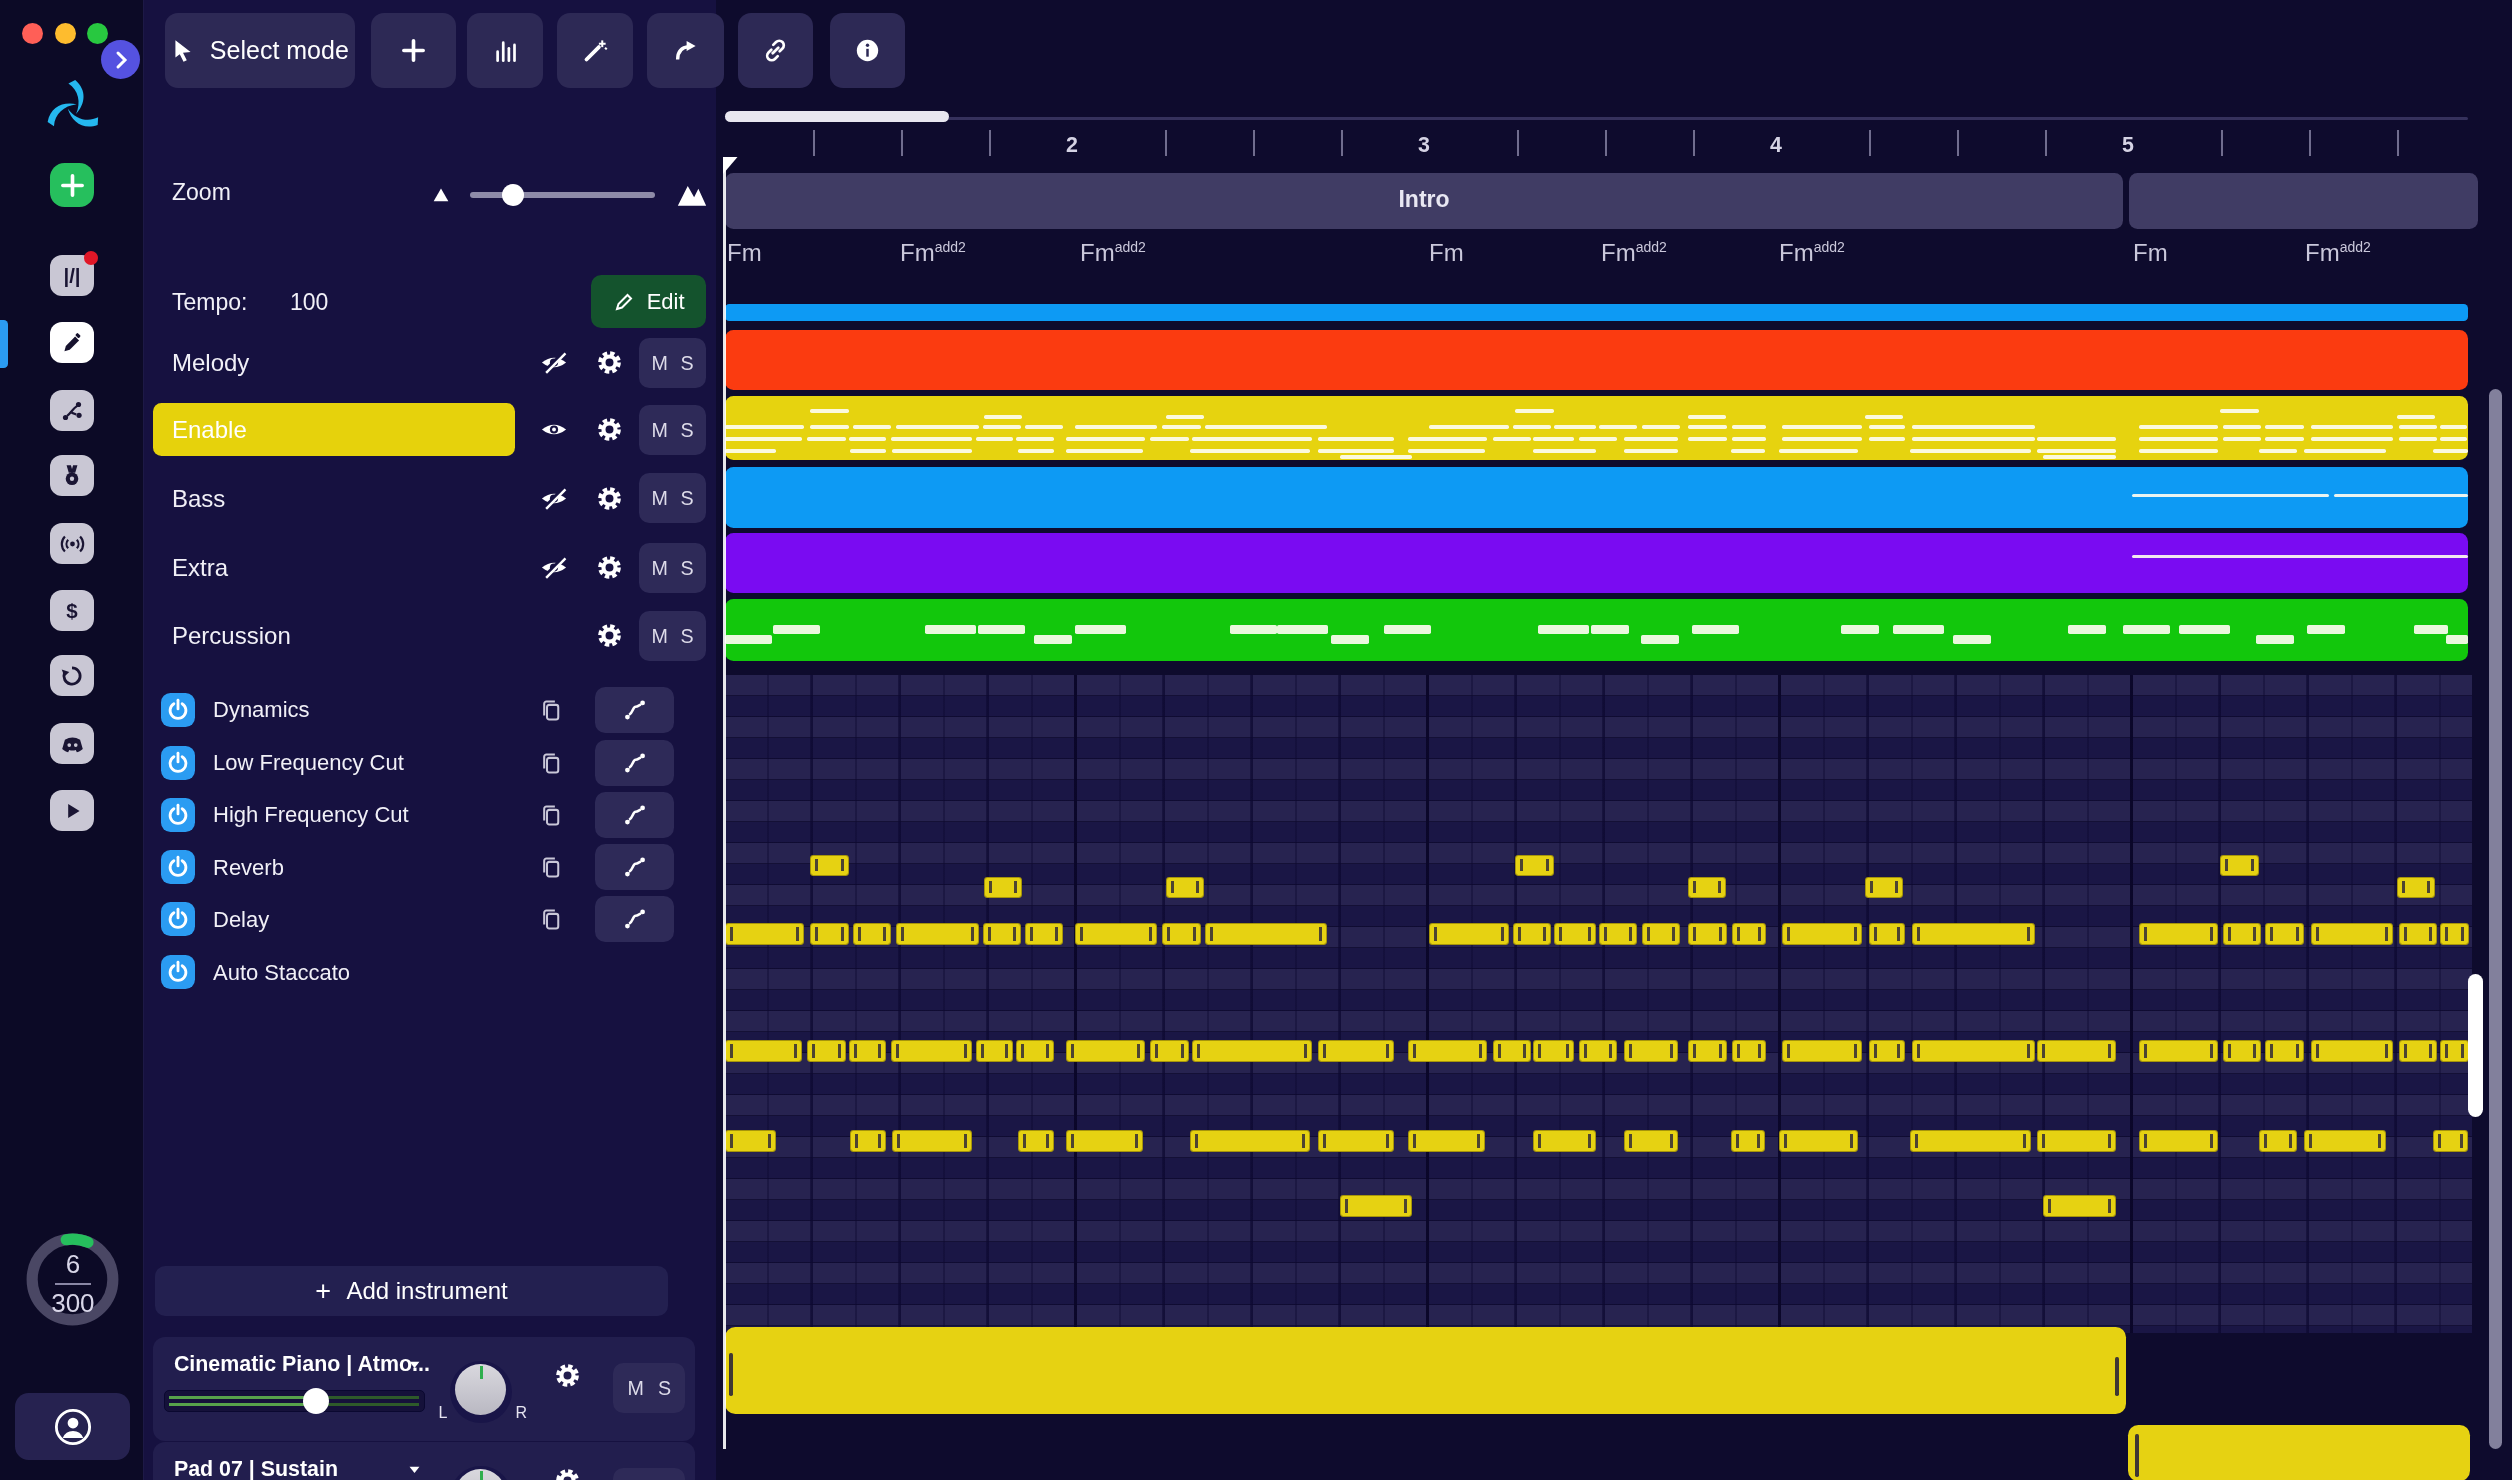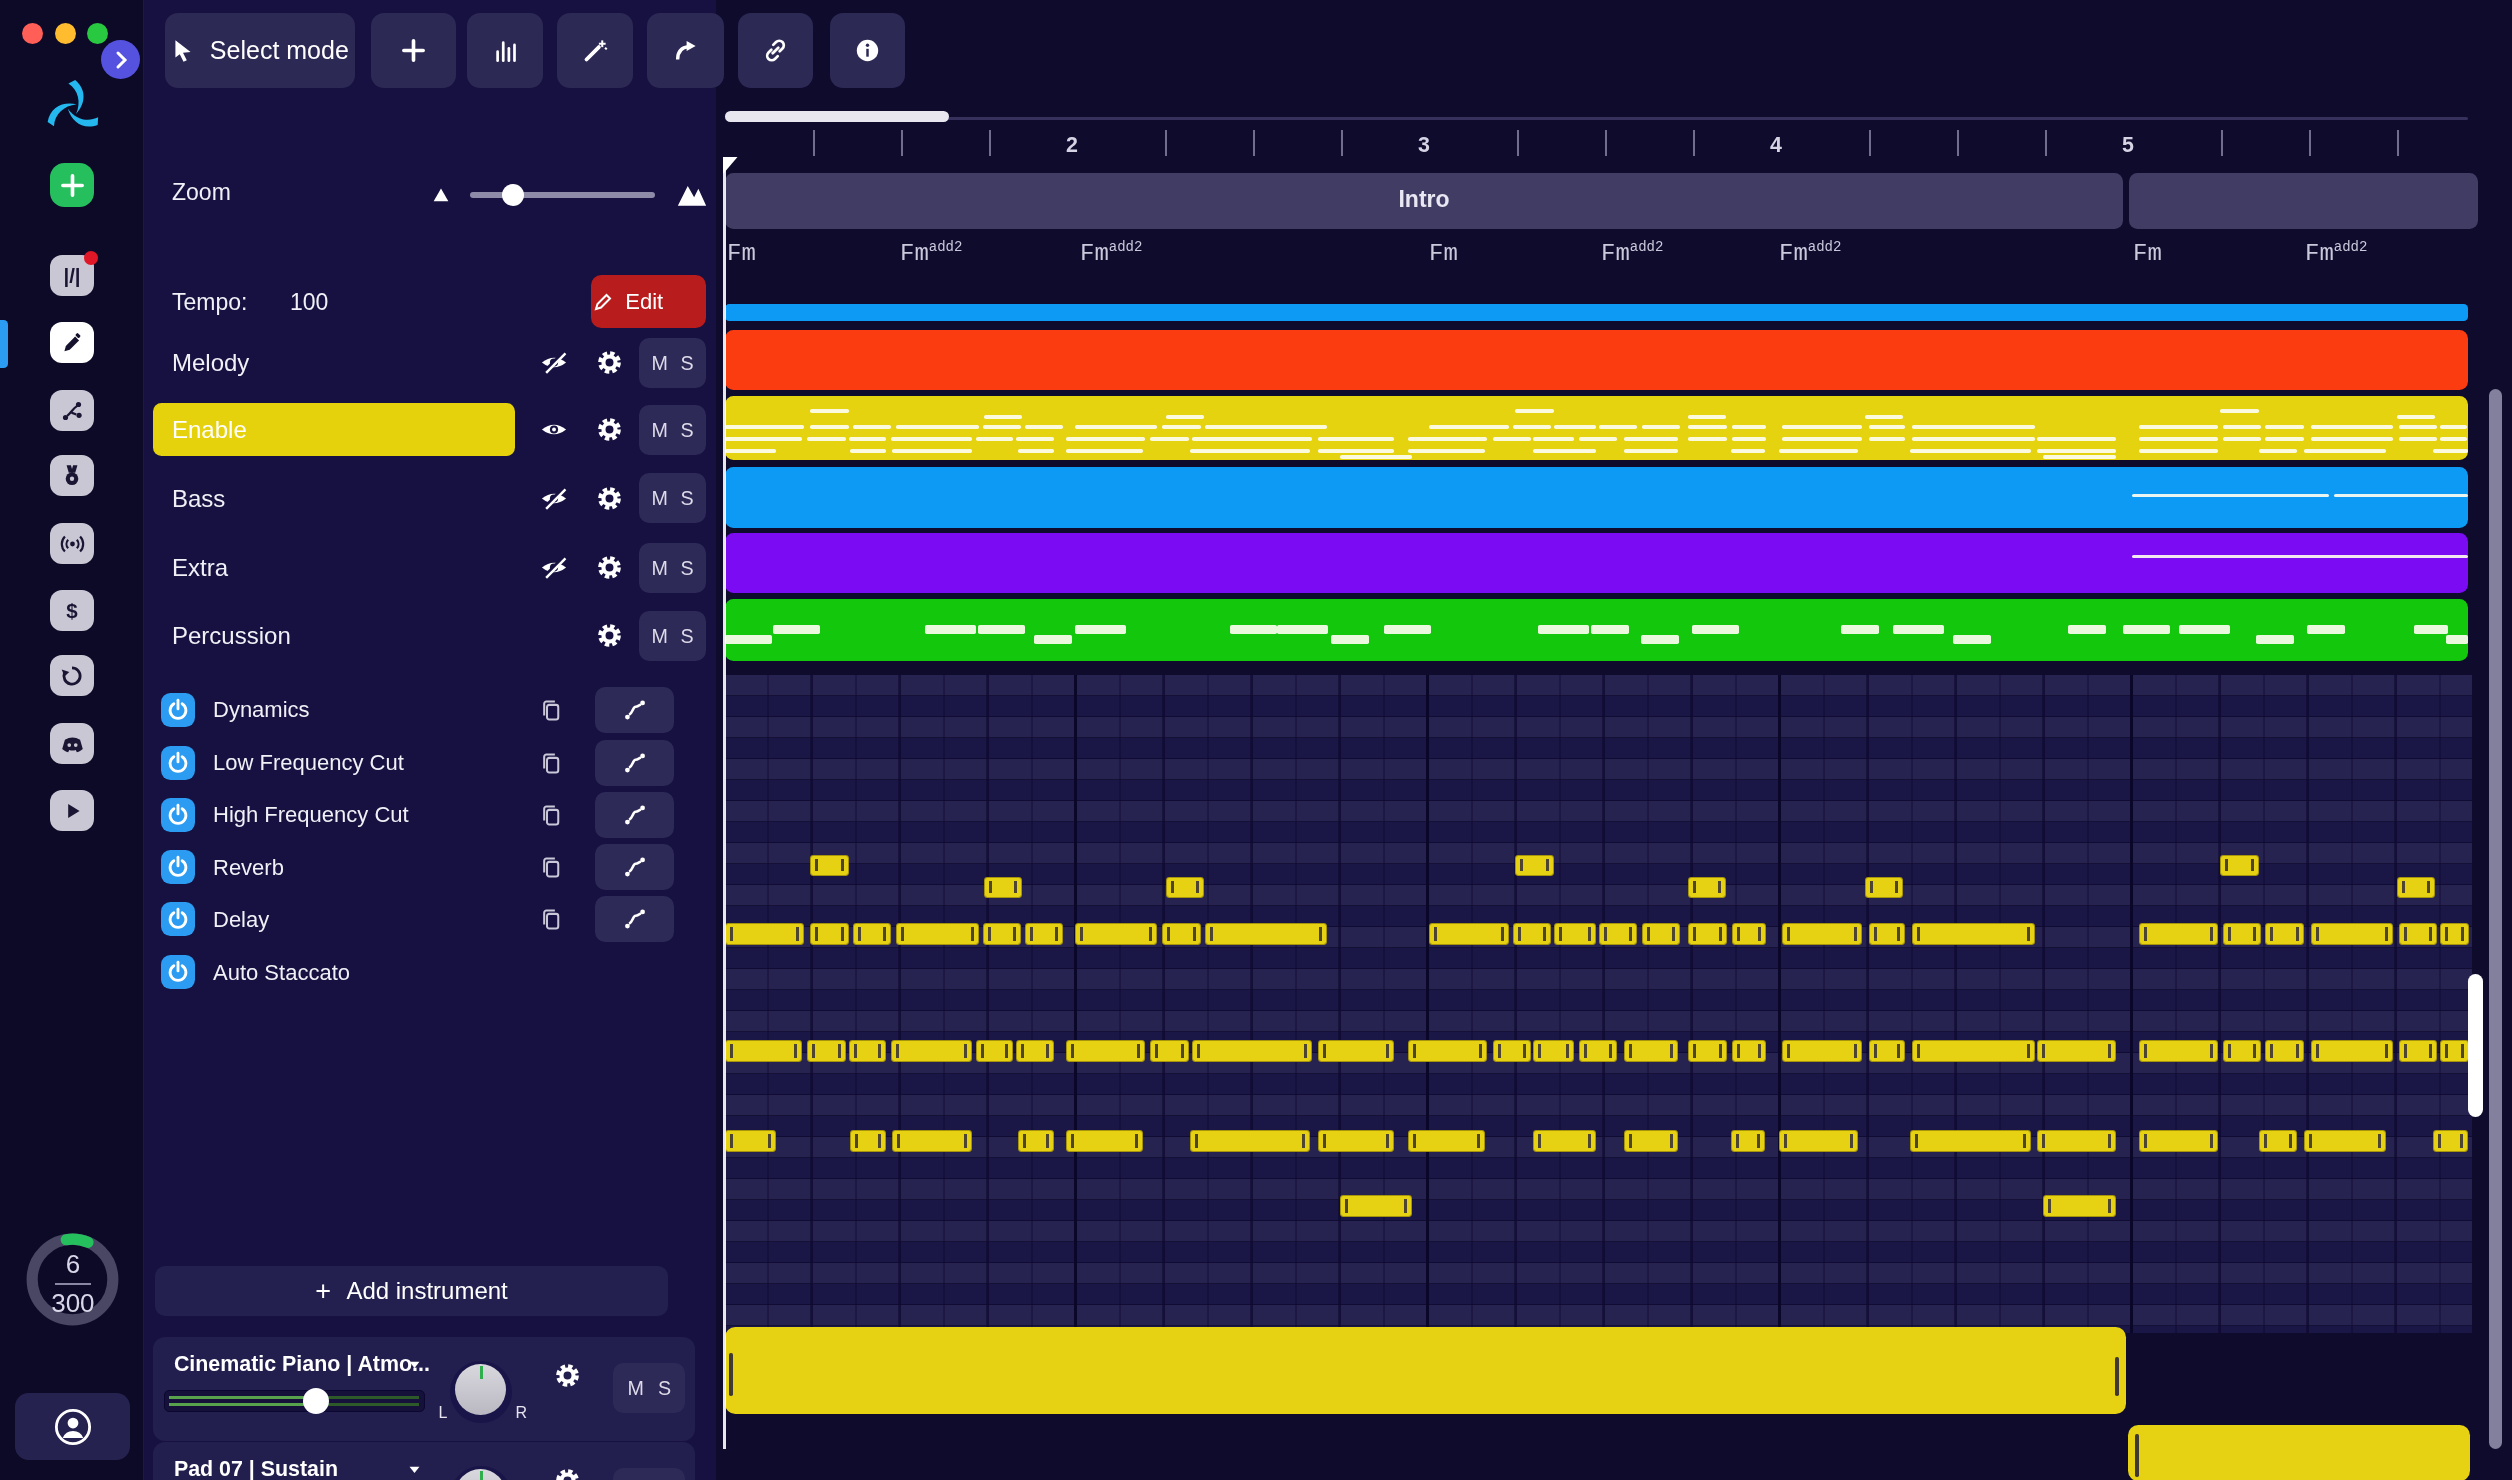--- a/index.html
+++ b/index.html
@@ -36,21 +36,21 @@
   .knob-ring{position:absolute;width:62px;height:62px;border-radius:50%;background:#191548;}
   .knob{position:absolute;width:51px;height:51px;border-radius:50%;background:linear-gradient(180deg,#d9d8de,#b9b8c2);}
   .knob::after{content:"";position:absolute;left:50%;top:1.7px;width:2.6px;height:13.7px;margin-left:-0.9px;background:#2fae4e;}
   .lr{position:absolute;font-size:16px;color:#e6e4f0;}
   
   #main{position:absolute;left:716px;top:0;width:1796px;height:1480px;background:#0e0b2d;}
   .ruler-num{position:absolute;font-size:21.4px;font-weight:bold;color:#d5d3e4;transform:translateX(-50%);}
   .tick{position:absolute;width:1.7px;height:26px;background:#706d8e;}
   .intro-seg{position:absolute;top:173px;height:56px;background:#403c64;border-radius:8.5px;}
   .intro-label{position:absolute;top:186px;font-size:23px;font-weight:600;color:#e8e7f2;transform:translateX(-50%);text-align:center;}
-  .chord{position:absolute;top:239px;font-size:24px;color:#cac8db;white-space:nowrap;font-family:Liberation Mono, monospace;}
+  .chord{position:absolute;top:239px;font-size:24px;color:#cac8db;white-space:nowrap;}
   .chord sup{font-size:14px;}
   .clip{position:absolute;left:725px;width:1743px;border-radius:8.5px;}
   .pv{position:absolute;background:rgba(253,252,240,0.92);border-radius:1.7px;}
   #rollarea{position:absolute;left:725px;top:675px;width:1747px;height:658px;
     background:
       repeating-linear-gradient(90deg, rgba(12,8,48,0) 0 349px, rgba(10,6,40,0.9) 349px 352px),
       repeating-linear-gradient(90deg, rgba(12,8,48,0) 0 85px, rgba(12,8,48,0.55) 85px 88px),
       repeating-linear-gradient(90deg, rgba(12,8,48,0) 0 42px, rgba(12,8,48,0.4) 42px 44px),
       repeating-linear-gradient(180deg, rgba(10,6,40,0) 0 19.7px, rgba(10,6,40,0.65) 19.7px 21px),
       repeating-linear-gradient(180deg, #272350 0 21px, #1a1645 21px 42px);}
@@ -389,21 +389,21 @@
       </div>
       <div class="slider-track" style="left: 326px; top: 192px; width: 185px;"></div>
       <div class="slider-handle" style="left: 358px; top: 184px;"></div>
       <div style="display: flex; align-items: center; justify-content: center; position: absolute; left: 531px; top: 176px;">
         <svg width="34" height="34" viewBox="0 0 24 24" xmlns="http://www.w3.org/2000/svg">
           <polygon points="2,21 9,7 13.5,15 16.5,9 22,21" fill="#fff"></polygon>
         </svg>
       </div>
       <div class="label" style="position: absolute; left: 28px; top: 289px;">Tempo:</div>
       <div class="label" style="position: absolute; left: 146px; top: 289px;">100</div>
-      <div style="position: absolute; left: 447px; top: 275px; width: 115px; height: 53px; background: #b91c1c; border-radius: 10.3px; display: flex; align-items: center; justify-content: flex-start; gap: 10.3px; font-size: 22px; color: rgb(255, 255, 255);">
+      <div style="position: absolute; left: 447px; top: 275px; width: 115px; height: 53px; background: #14532d; border-radius: 10.3px; display: flex; align-items: center; justify-content: center; gap: 10.3px; font-size: 22px; color: rgb(255, 255, 255);">
         <svg width="24" height="24" viewBox="0 0 24 24" xmlns="http://www.w3.org/2000/svg">
           <path d="M5 19l1.5-5 9-9 3.5 3.5-9 9z" fill="none" stroke="#ffffff" stroke-width="2"></path>
         </svg>
         <span>Edit</span>
       </div>
       <div class="track-label" style="position: absolute; left: 28px; top: 349px; color: rgb(241, 240, 247);">Melody</div>
       <div style="display: flex; align-items: center; justify-content: center; position: absolute; left: 394px; top: 348px;">
         <svg width="32" height="29" viewBox="0 0 24 24" xmlns="http://www.w3.org/2000/svg">
           <path d="M2 12 Q12 4 22 12 Q12 20 2 12Z" fill="#fff"></path>
           <circle cx="12" cy="12" r="3.4" fill="#161140"></circle>

